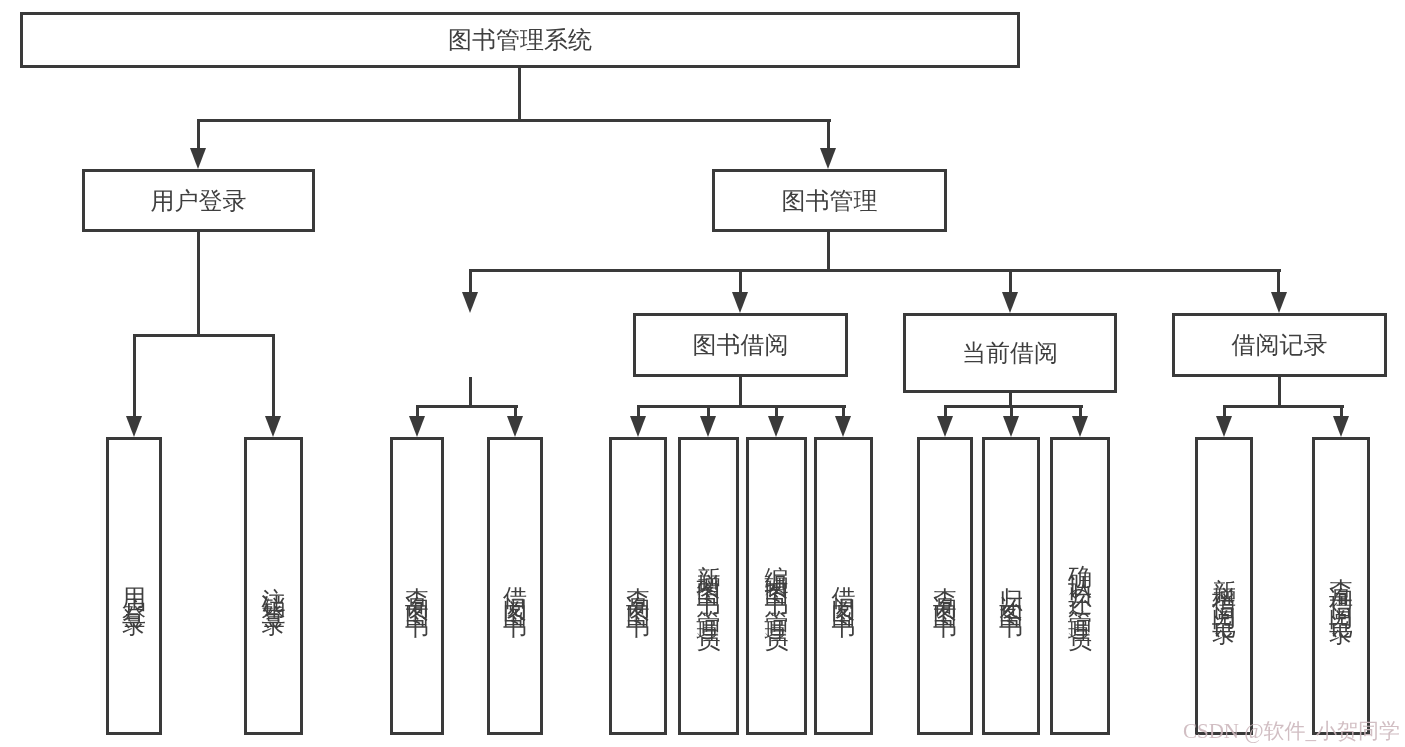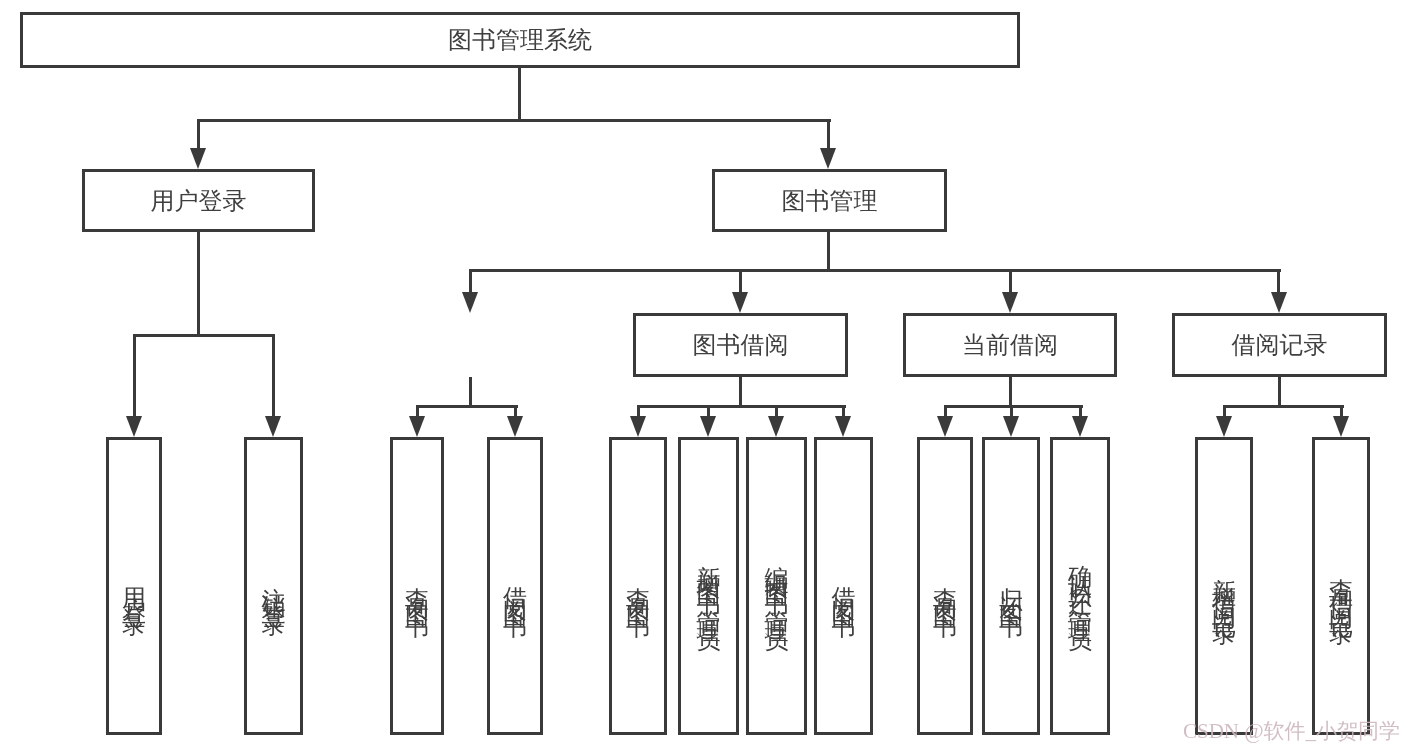--- a/index.html
+++ b/index.html
@@ -66,21 +66,21 @@
   <div class="vline" style="left:739px;top:269px;height:26px;"></div>
   <div class="arrow" style="left:732px;top:292px;"></div>
   <div class="vline" style="left:1009px;top:269px;height:26px;"></div>
   <div class="arrow" style="left:1002px;top:292px;"></div>
   <div class="vline" style="left:1277px;top:269px;height:26px;"></div>
   <div class="arrow" style="left:1271px;top:292px;"></div>
 
   <div class="box" style="left:633px;top:313px;width:215px;height:64px;">
     <span>图书借阅</span>
   </div>
-  <div class="box" style="left:903px;top:313px;width:214px;height:64px;">
+  <div class="box" style="left:903px;top:313px;width:214px;height:80px;">
     <span>当前借阅</span>
   </div>
   <div class="box" style="left:1172px;top:313px;width:215px;height:64px;">
     <span>借阅记录</span>
   </div>
 
   <div class="vline" style="left:469px;top:377px;height:31px;"></div>
   <div class="hline" style="left:416px;top:405px;width:102px;"></div>
   <div class="vline" style="left:416px;top:405px;height:14px;"></div>
   <div class="arrow" style="left:409px;top:416px;"></div>

